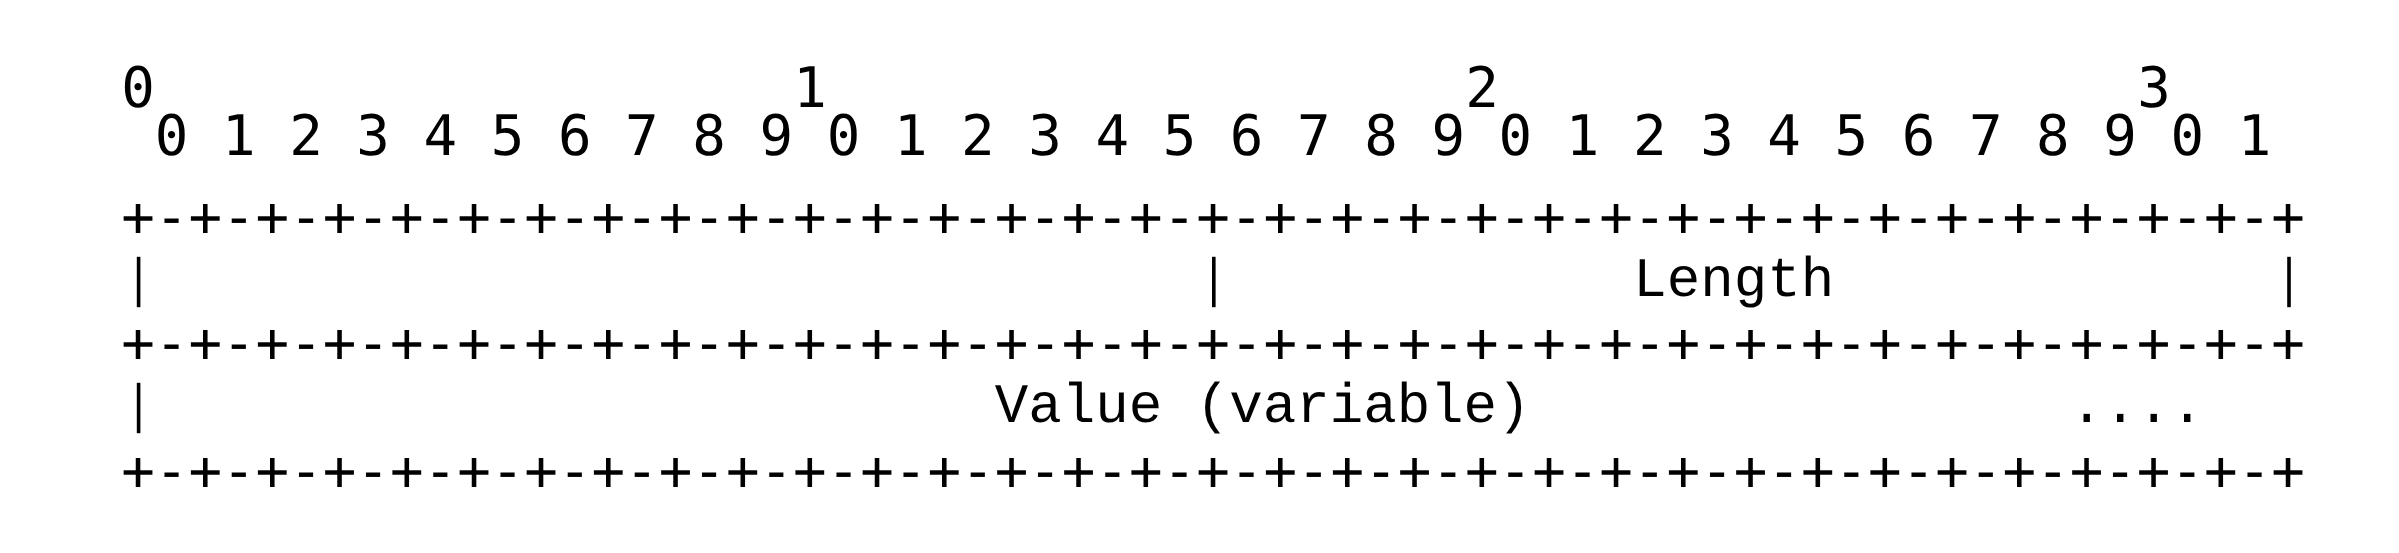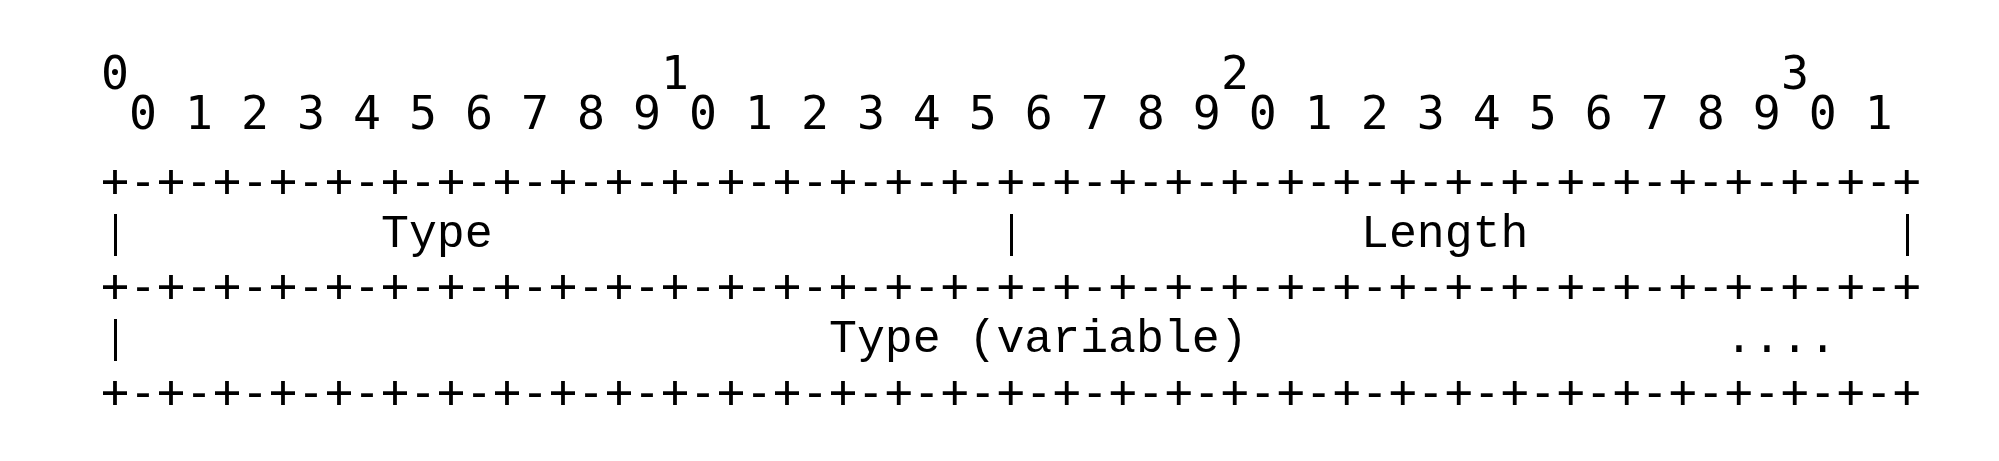--- a/index.html
+++ b/index.html
@@ -41,33 +41,32 @@
   <div class="line" style="top:87px;">
     <span class="seg sans" style="left:28px;">0 1 2 3 4 5 6 7 8 9 0 1 2 3 4 5 6 7 8 9 0 1 2 3 4 5 6 7 8 9 0 1</span>
   </div>
 
   <div class="line" style="top:155px;">
     <span class="seg sans" style="left:0px;">+-+-+-+-+-+-+-+-+-+-+-+-+-+-+-+-+-+-+-+-+-+-+-+-+-+-+-+-+-+-+-+-+</span>
   </div>
 
   <div class="line" style="top:208px; width:1820px;">
     <span class="pipe" style="left:13px; top:6px; height:42px;"></span>
-    <span class="seg serif" style="left:280px;">Type</span>
     <span class="pipe" style="left:909px; top:6px; height:42px;"></span>
     <span class="seg serif" style="left:1260px;">Length</span>
     <span class="pipe" style="left:1805px; top:6px; height:42px;"></span>
   </div>
 
   <div class="line" style="top:260px;">
     <span class="seg sans" style="left:0px;">+-+-+-+-+-+-+-+-+-+-+-+-+-+-+-+-+-+-+-+-+-+-+-+-+-+-+-+-+-+-+-+-+</span>
   </div>
 
   <div class="line" style="top:313px; width:1820px;">
     <span class="pipe" style="left:13px; top:6px; height:42px;"></span>
-    <span class="seg serif" style="left:728px;">Type (variable)</span>
+    <span class="seg serif" style="left:728px;">Value (variable)</span>
     <span class="seg serif" style="left:1624px;">....</span>
   </div>
 
   <div class="line" style="top:366px;">
     <span class="seg sans" style="left:0px;">+-+-+-+-+-+-+-+-+-+-+-+-+-+-+-+-+-+-+-+-+-+-+-+-+-+-+-+-+-+-+-+-+</span>
   </div>
 
 </div>
 
 </body></html>

